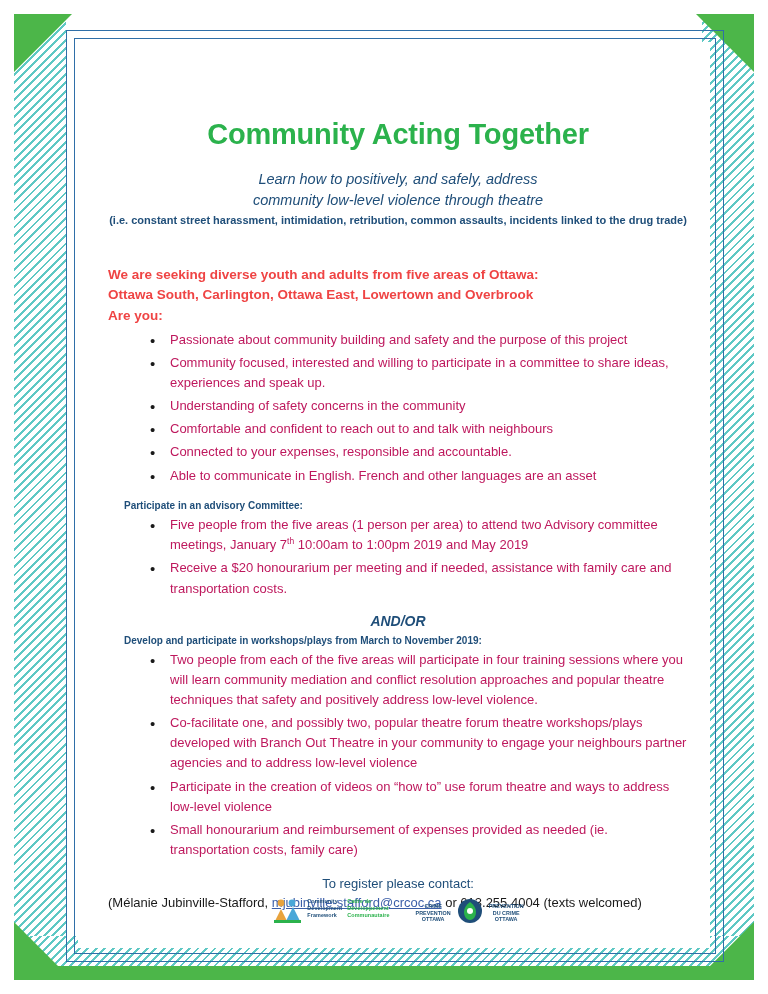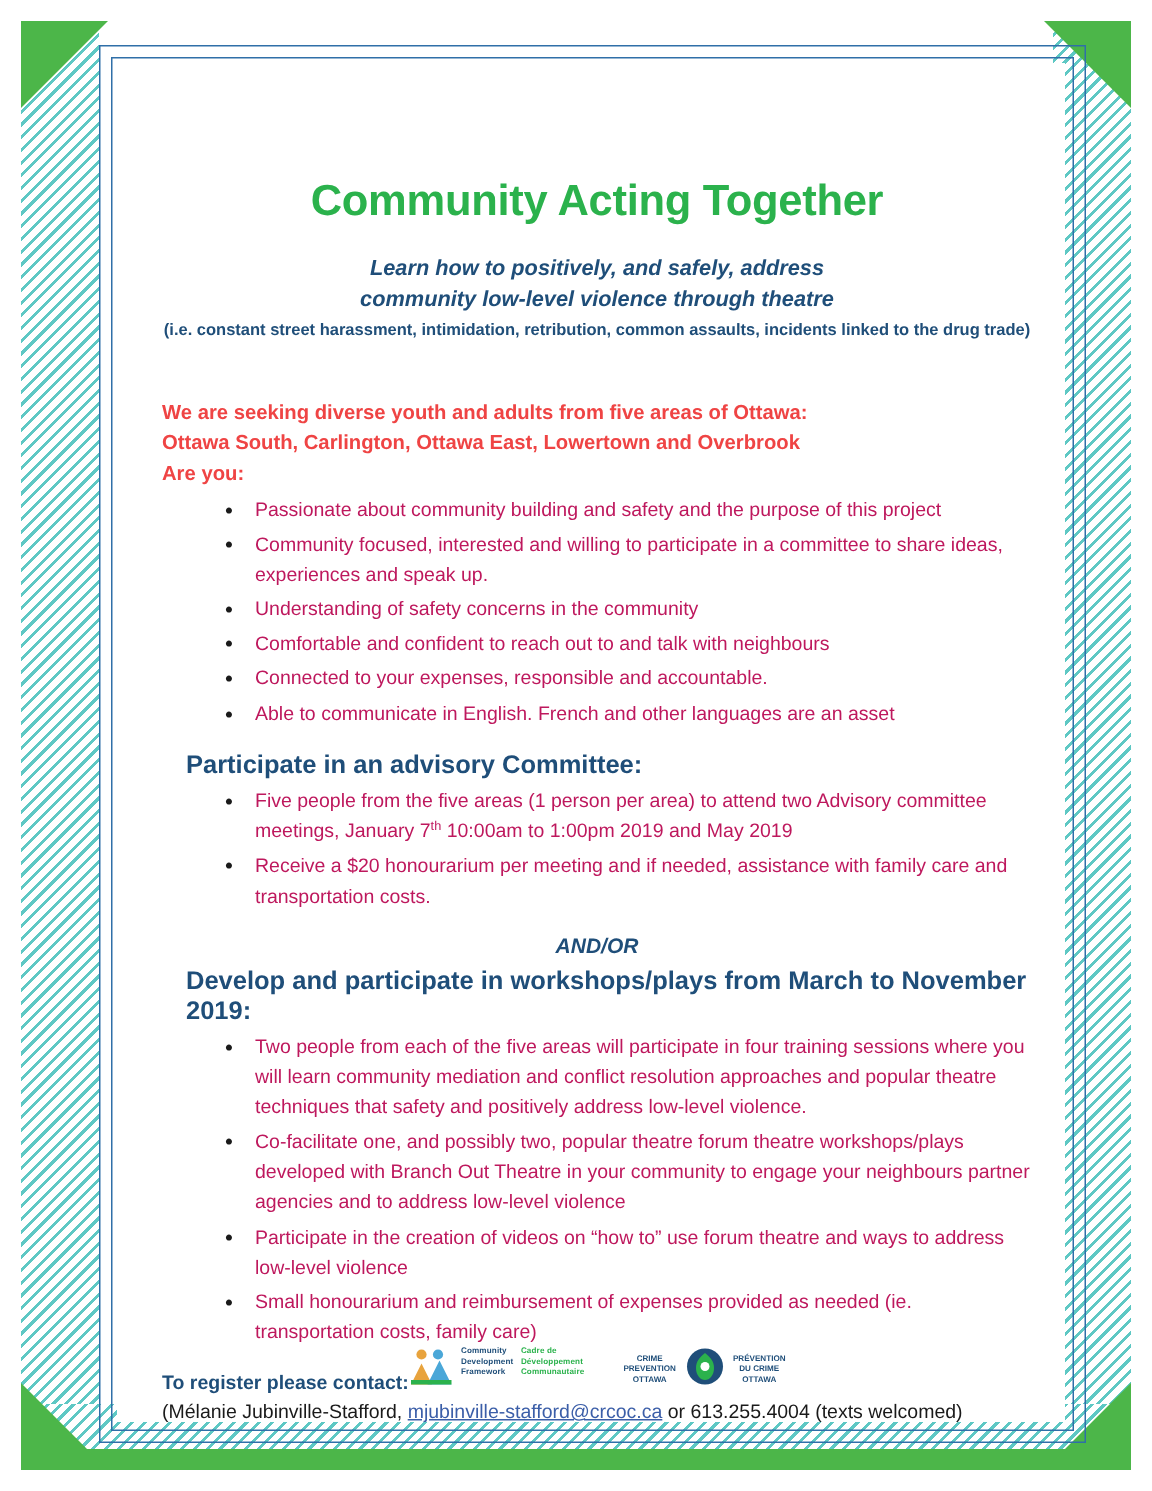--- a/index.html
+++ b/index.html
@@ -140,21 +140,21 @@
     color: #2bb24c;
     font-size: 29px;
     font-weight: bold;
     text-align: center;
     margin: 0 0 18px 0;
     letter-spacing: -0.2px;
   }
 
   .subtitle {
     color: #1f4e79;
-    font-weight: bold;
+    font-weight: normal;
     font-style: italic;
     font-size: 14.5px;
     text-align: center;
     line-height: 1.45;
     margin: 0;
   }
   .subtitle-note {
     color: #1f4e79;
     font-weight: bold;
     font-size: 11px;
@@ -187,39 +187,40 @@
     position: absolute;
     left: -20px;
     top: -1px;
     font-size: 15px;
     color: #1a1a1a;
   }
 
   .section-head {
     color: #1f4e79;
     font-weight: bold;
-    font-size: 17px;
+    font-size: 10px;
     margin: 14px 0 0 0;
     padding-left: 16px;
   }
 
   .andor {
     color: #1f4e79;
     font-weight: bold;
     font-size: 14px;
     text-align: center;
     margin: 14px 0 6px 0;
     font-style: italic;
   }
 
   .contact-head {
     color: #1f4e79;
-    font-weight: bold;
+    font-weight: normal;
     font-size: 13px;
     margin: 16px 0 0 0;
+    text-align: center;
   }
   .contact-line {
     color: #1a1a1a;
     font-size: 13px;
     line-height: 1.55;
     margin: 2px 0 0 0;
   }
   .contact-line a {
     color: #3b5ea8;
     text-decoration: underline;

